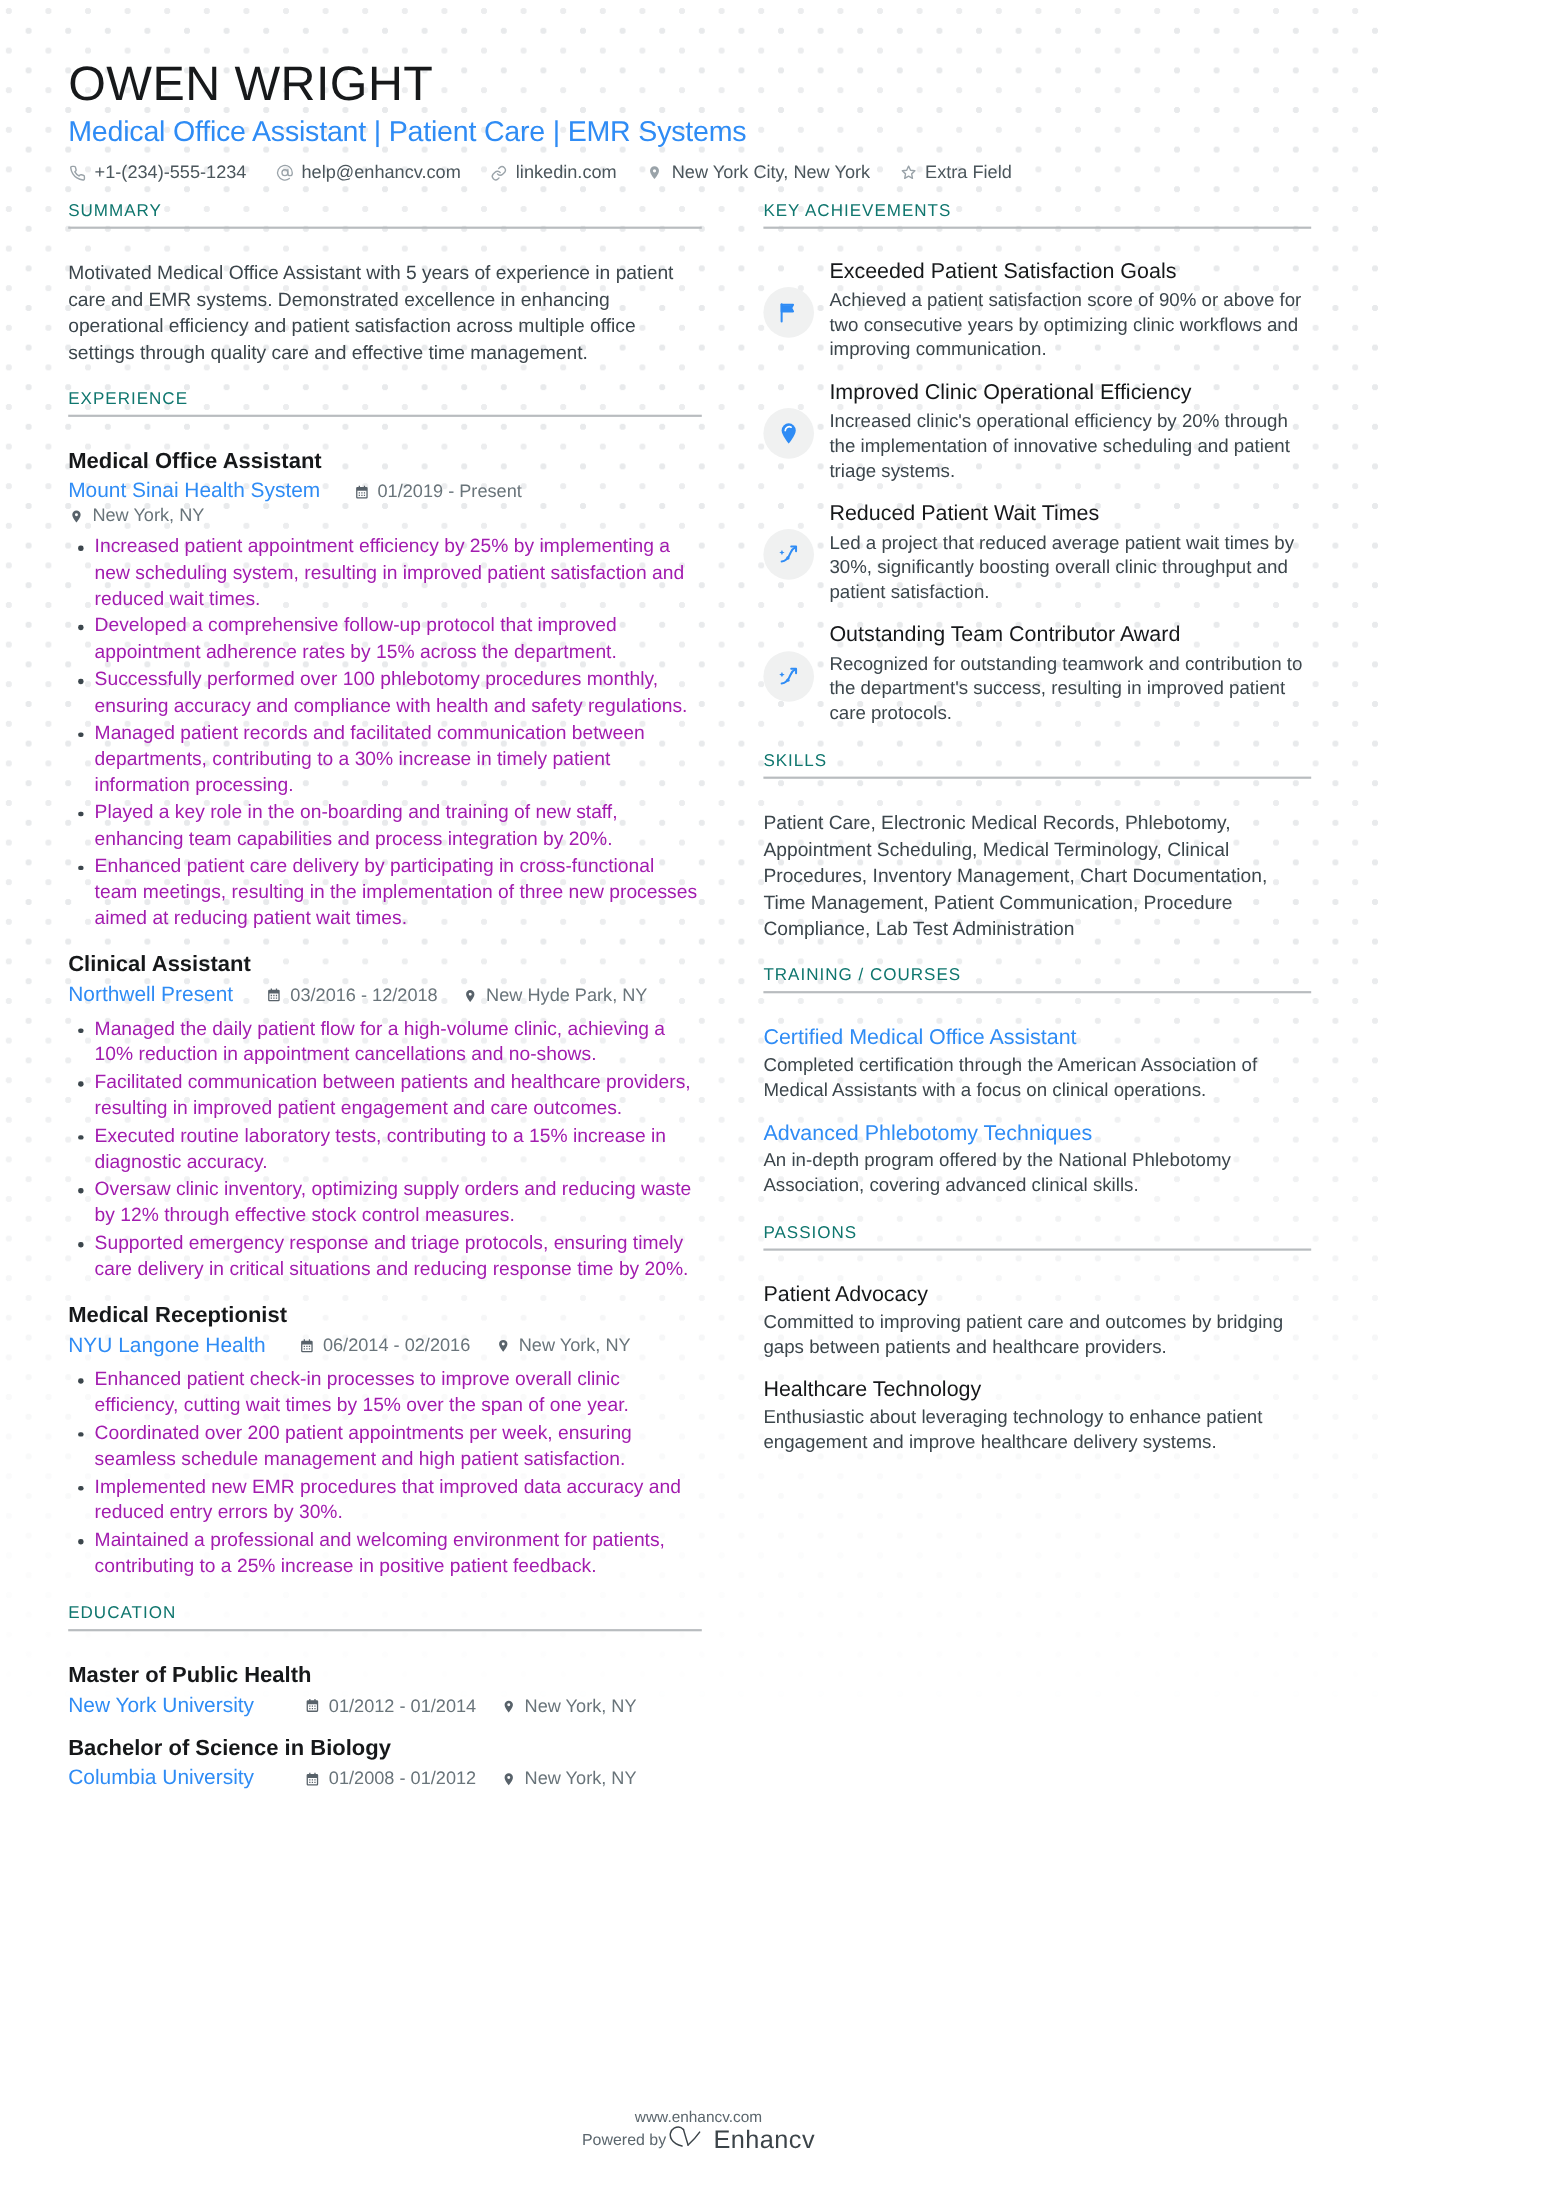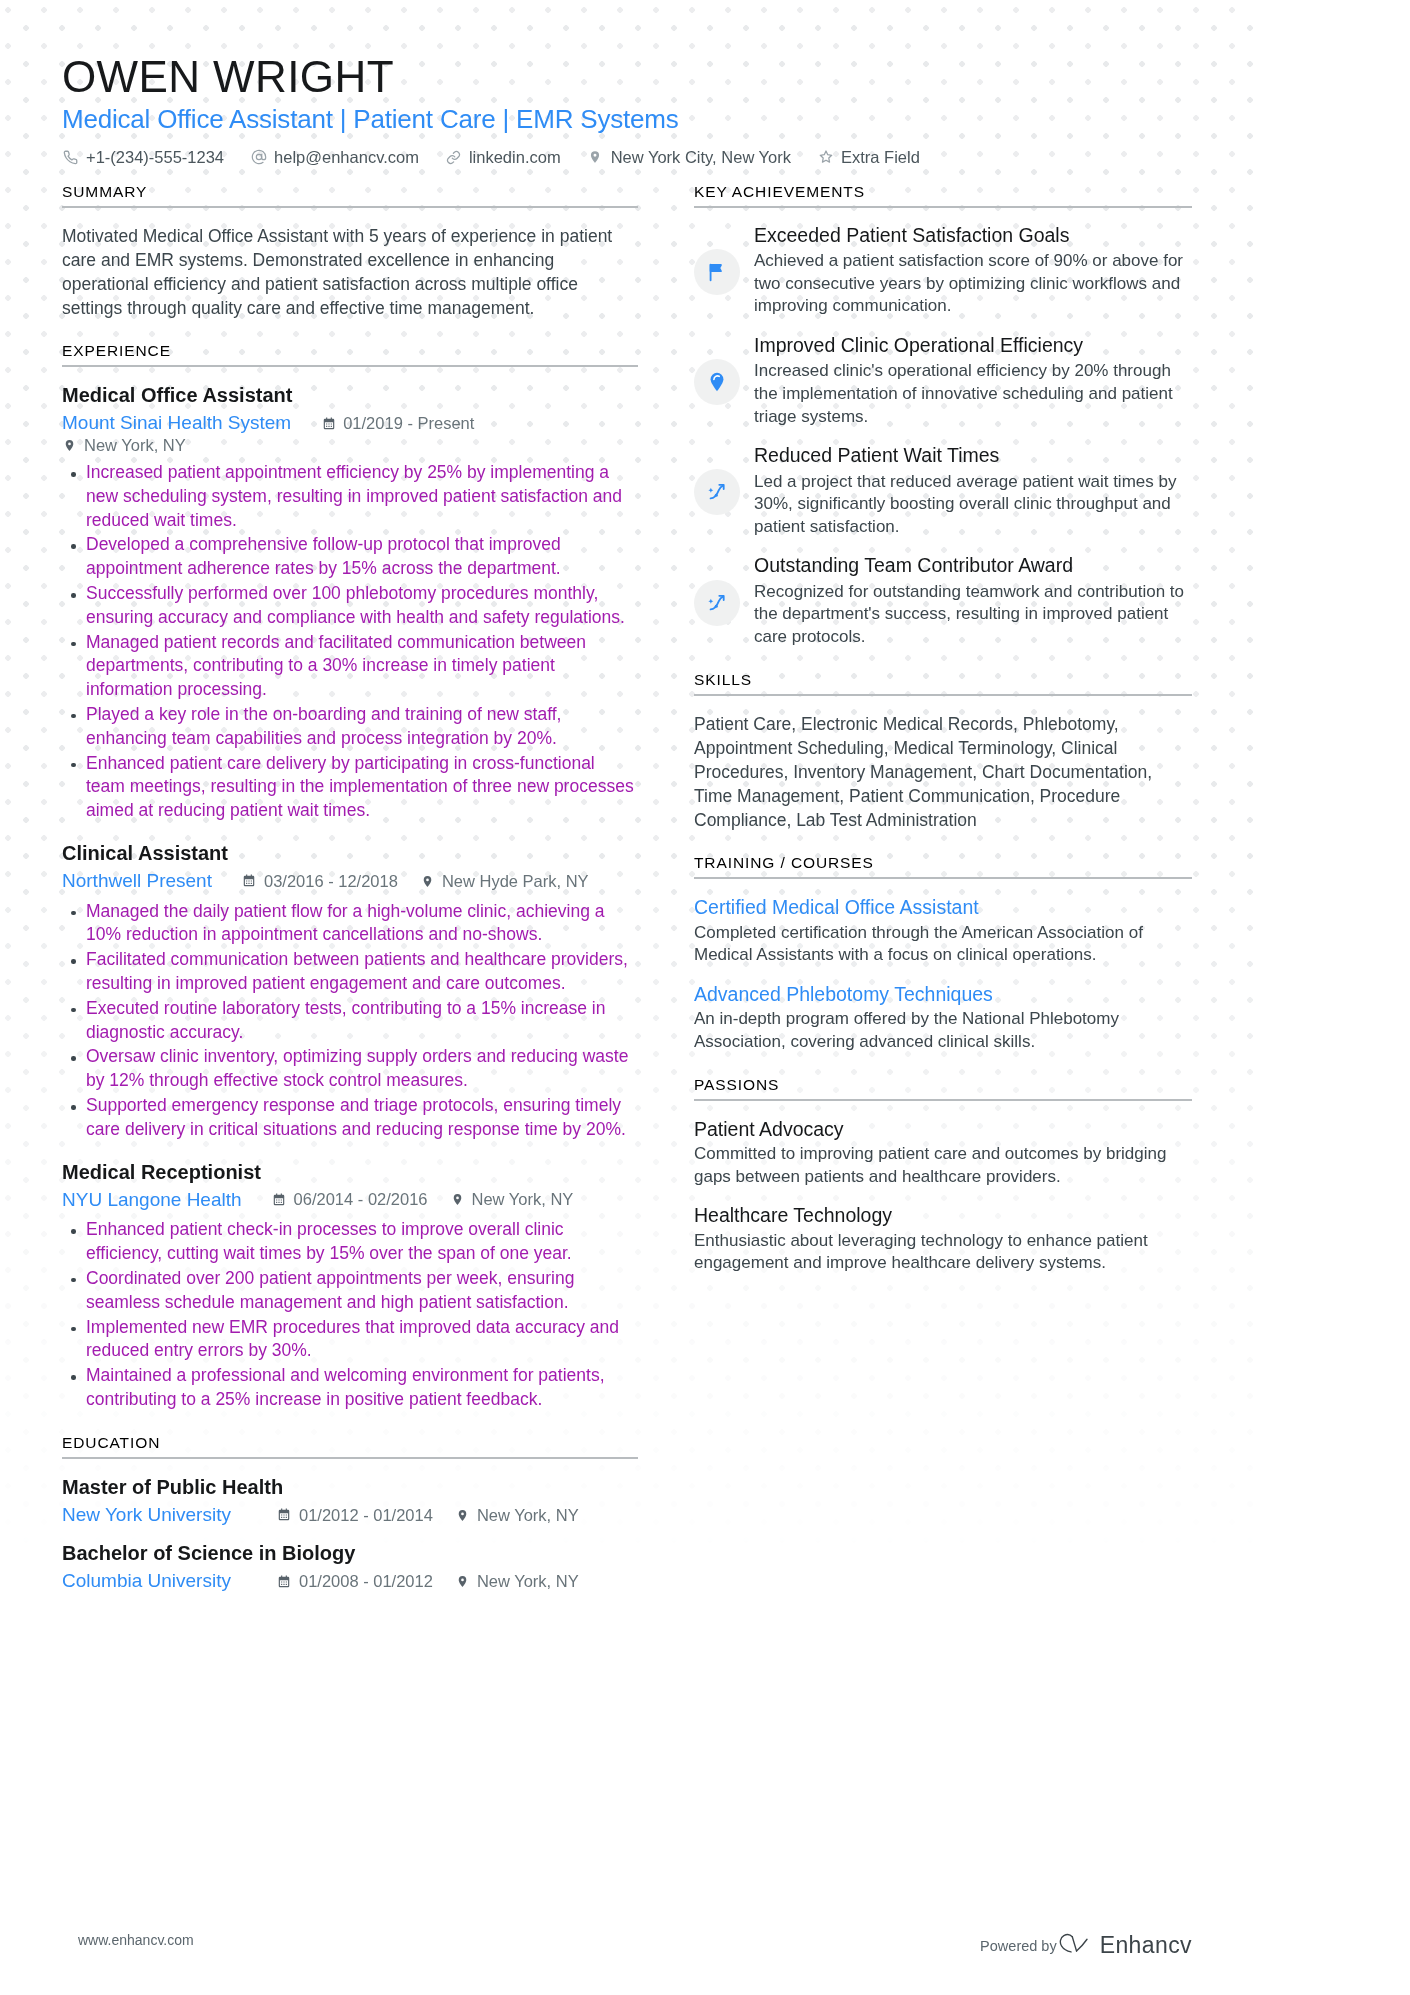--- a/index.html
+++ b/index.html
@@ -102,26 +102,26 @@
     gap: 0px;
   }
   .col-left  { width: 600px; flex: 0 0 600px; padding-right: 24px; }
   .col-gap   { width: 32px; flex: 0 0 32px; }
   .col-right { width: 354px; flex: 1 1 auto; }
 
   
   .sec-title {
     font-size: 15.5px;
     letter-spacing: 0.9px;
-    color: #000000;
+    color: #0f766e;
     font-weight: 400;
     text-transform: uppercase;
     padding-bottom: 5px;
     border-bottom: 2.5px solid #b8bcbf;
-    margin-bottom: 16px;
+    margin-bottom: 28px;
   }
   .sec { margin-bottom: 22px; }
 
   
   .para {
     font-size: 17.5px;
     line-height: 1.38;
     color: #3c464c;
   }
 
@@ -248,23 +248,24 @@
     color: #3c464c;
   }
 
   
   .footer {
     position: absolute;
     left: 16px; right: 0;
     bottom: 36px;
     padding: 0 62px;
     display: flex;
-    align-items: flex-start;
+    align-items: center;
     justify-content: space-between;
     z-index: 3;
+    flex-direction: column;
   }
   .footer-url {
     font-size: 14px;
     color: #5b666d;
   }
   .footer-right {
     display: flex;
     align-items: center;
     gap: 0;
   }

